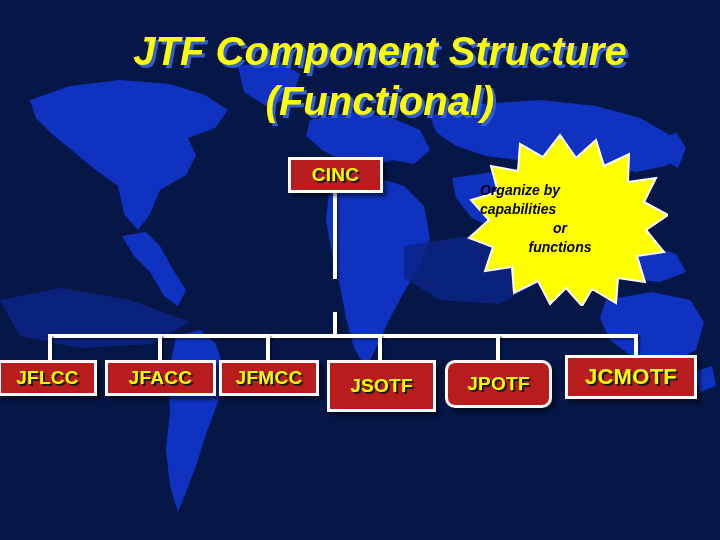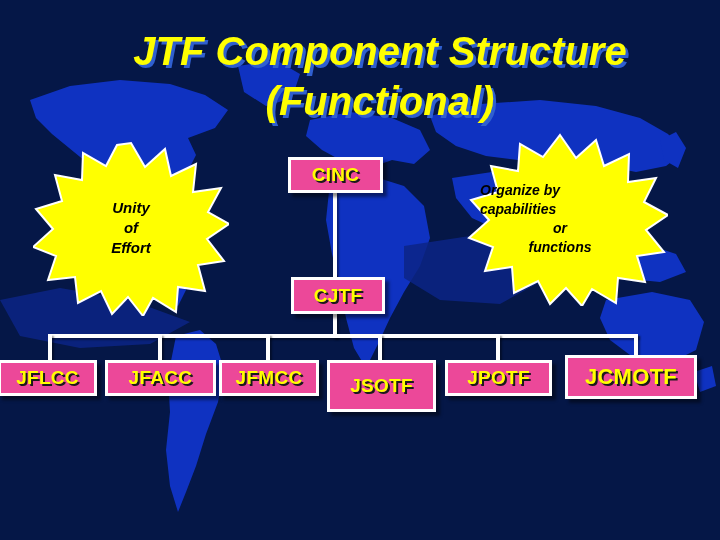--- a/index.html
+++ b/index.html
@@ -39,21 +39,21 @@
     letter-spacing: 0px;
     line-height: 50px;
     text-shadow: 3px 3px 0px #2f5fd0;
     white-space: nowrap;
     margin-left: 40px;
   }
 
   
   .obox {
     position: absolute;
-    background: #ec4899;
+    background: #b91c1c;
     border: 3px solid #ffffff;
     box-sizing: border-box;
     box-shadow: 4px 4px 3px rgba(0,0,0,0.45);
     display: flex;
     align-items: center;
     justify-content: center;
     z-index: 6;
   }
   .obox span {
     color: #ffff00;
@@ -161,61 +161,45 @@
   <div class="conn" style="left:158px; top:334px; width:4px; height:28px;"></div>
   <div class="conn" style="left:266px; top:334px; width:4px; height:28px;"></div>
   <div class="conn" style="left:378px; top:334px; width:4px; height:28px;"></div>
   <div class="conn" style="left:496px; top:334px; width:4px; height:28px;"></div>
   <div class="conn" style="left:634px; top:334px; width:4px; height:22px;"></div>
 
   <div class="obox" style="left:288px; top:157px; width:95px; height:36px;">
     <span>CINC</span>
   </div>
 
-  <div class="obox" style="left:291px; top:277px; width:94px; height:37px;">
-    <span>CJTF</span>
-  </div>
 
   <div class="obox" style="left:-2px; top:360px; width:99px; height:36px;">
     <span>JFLCC</span>
   </div>
 
   <div class="obox" style="left:105px; top:360px; width:111px; height:36px;">
     <span>JFACC</span>
   </div>
 
   <div class="obox" style="left:219px; top:360px; width:100px; height:36px;">
     <span>JFMCC</span>
   </div>
 
   <div class="obox" style="left:327px; top:360px; width:109px; height:52px;">
     <span>JSOTF</span>
   </div>
 
-  <div class="obox" style="left:445px; top:360px; width:107px; height:36px;">
+  <div class="obox" style="left:445px; top:360px; width:107px; height:48px;border-radius:10px;">
     <span>JPOTF</span>
   </div>
 
   <div class="obox big" style="left:565px; top:355px; width:132px; height:44px;">
     <span>JCMOTF</span>
   </div>
 
-  <div class="burst left" style="left:33px; top:139px; width:196px; height:177px;">
-    <svg width="196" height="177" viewBox="0 0 196 177">
-      <polygon fill="#ffff00" stroke="#ffffff" stroke-width="2" points="98,4 112,28 132,10 138,37 163,25 160,53 188,49 175,73 196,85 174,100
-                191,122 165,126 172,152 145,148 143,173 120,159 110,177 95,158 79,175
-                68,152 45,164 42,138 15,141 23,117 0,108 20,90 3,70 29,62 22,36
-                49,41 50,14 73,27 84,6"></polygon>
-    </svg>
-    <div class="burst-text">
-      <div class="ln0">Unity</div>
-      <div class="ln1">of</div>
-      <div class="ln2">Effort</div>
-    </div>
-  </div>
 
   <div class="burst right" style="left:452px; top:132px; width:216px; height:174px;">
     <svg width="216" height="174" viewBox="0 0 216 174">
       <polygon fill="#ffff00" stroke="#ffffff" stroke-width="2" points="108,3 124,26 144,8 152,34 177,22 176,50 204,46 192,70 216,83 194,98
                 212,120 185,124 193,150 166,146 164,171 140,157 130,174 114,156 98,172
                 86,149 62,161 60,135 33,139 41,115 17,106 37,88 19,68 46,60 39,34
                 66,39 68,12 91,25 Z"></polygon>
     </svg>
     <div class="burst-text">
       <div class="ln0">Organize by</div>

